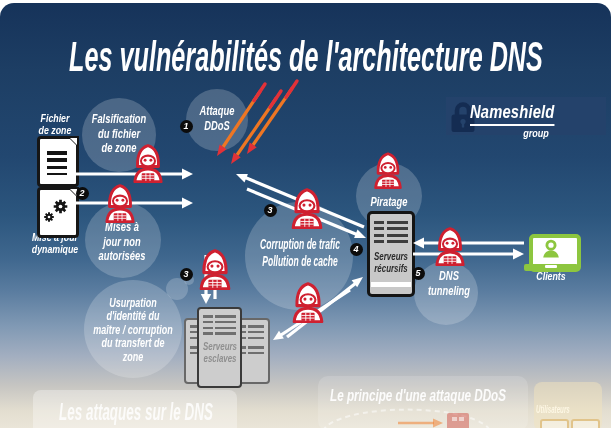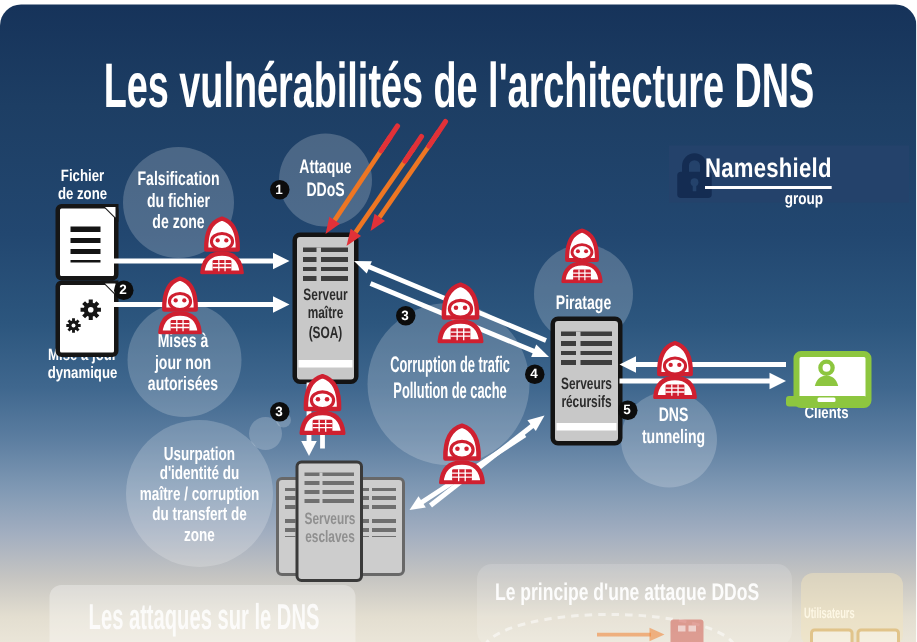--- a/index.html
+++ b/index.html
@@ -1,20 +1,20 @@
 <!DOCTYPE html>
 <html><head>
 <meta charset="utf-8">
 <style>
   html,body{margin:0;padding:0;background:#ffffff;}
   #stage{position:relative;width:611px;height:428px;overflow:hidden;background:#fff;
          font-family:"Liberation Sans",sans-serif;}
   #poster{position:absolute;left:0;right:0;top:3px;bottom:0;border-radius:14px 14px 0 0;overflow:hidden;
     background:linear-gradient(180deg,#16335a 0%,#1d3e64 16%,#224770 36%,#2c567e 50%,#3f678e 60%,
-               #5b7da0 68%,#8099b4 76%,#a2aec0 83%,#c6c5c2 90%,#e3ded0 96%,#eae5d8 100%);}
+               #5b7da0 68%,#8099b4 76%,#a2aec0 83%,#c6c5c2 90%,#e3ded0 96%,#eae5d8 100%);font-style:italic;}
   .abs{position:absolute;}
   .bubble{position:absolute;border-radius:50%;background:rgba(255,255,255,0.20);}
   .btxt{position:absolute;color:#fff;font-weight:bold;text-align:center;white-space:nowrap;
         transform:translate(-50%,-50%) scaleX(0.72);line-height:1.12;}
   .btxt span{display:block;}
   .badge{position:absolute;width:13px;height:13px;border-radius:50%;background:#0c0c0c;color:#fff;
          font-size:9px;font-weight:bold;line-height:13px;text-align:center;z-index:30;}
   .minilabel{position:absolute;color:#fff;font-weight:bold;font-size:11px;text-align:center;
         white-space:nowrap;transform:translate(-50%,-50%) scaleX(0.8);line-height:1.1;z-index:12;}
   .minilabel span{display:block;}
@@ -194,29 +194,20 @@
     <svg width="30" height="36" viewBox="0 0 30 36" style="position:absolute;left:1px;top:4px;">
       <use href="#gear" x="11" y="4" width="17" height="17"></use>
       <use href="#gear" x="2" y="17" width="12" height="12"></use>
     </svg>
   </div>
   <div class="minilabel" style="left:55px;top:240px;">
     <span>Mise à jour</span>
     <span>dynamique</span>
   </div>
 
-  <div class="server" style="left:195px;top:152px;width:38px;height:95px;">
-    <div class="vents" style="top:7px;height:25px;"></div>
-    <div class="srv-label" style="top:33px;">
-      <span>Serveur</span>
-      <span>maître</span>
-      <span>(SOA)</span>
-    </div>
-    <div class="groove" style="bottom:8px;"></div>
-  </div>
 
   <div class="server" style="left:367px;top:208px;width:42px;height:80px;">
     <div class="vents" style="top:7px;height:25px;"></div>
     <div class="srv-label" style="top:36px;">
       <span>Serveurs</span>
       <span>récursifs</span>
     </div>
     <div class="groove" style="bottom:7px;"></div>
   </div>
 

